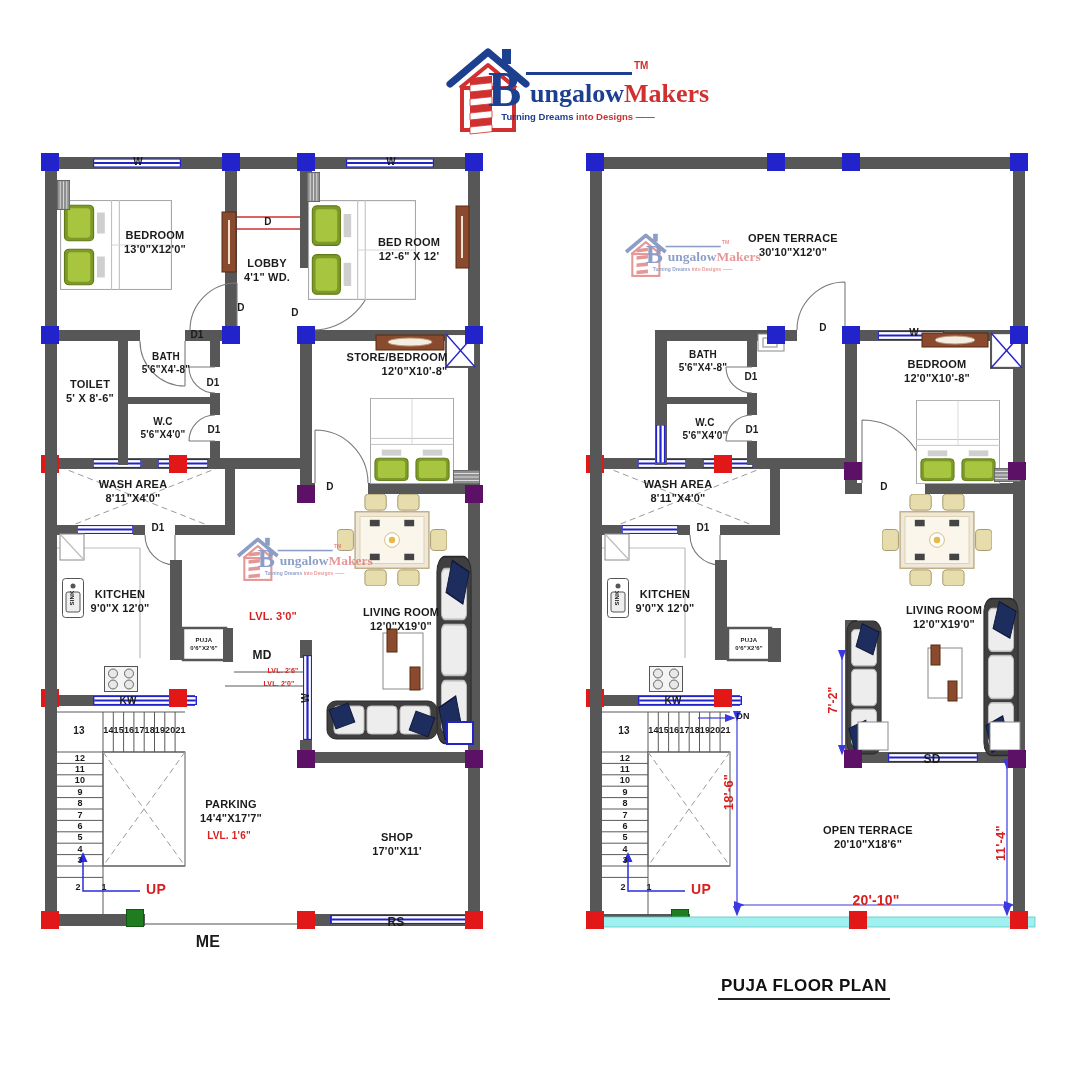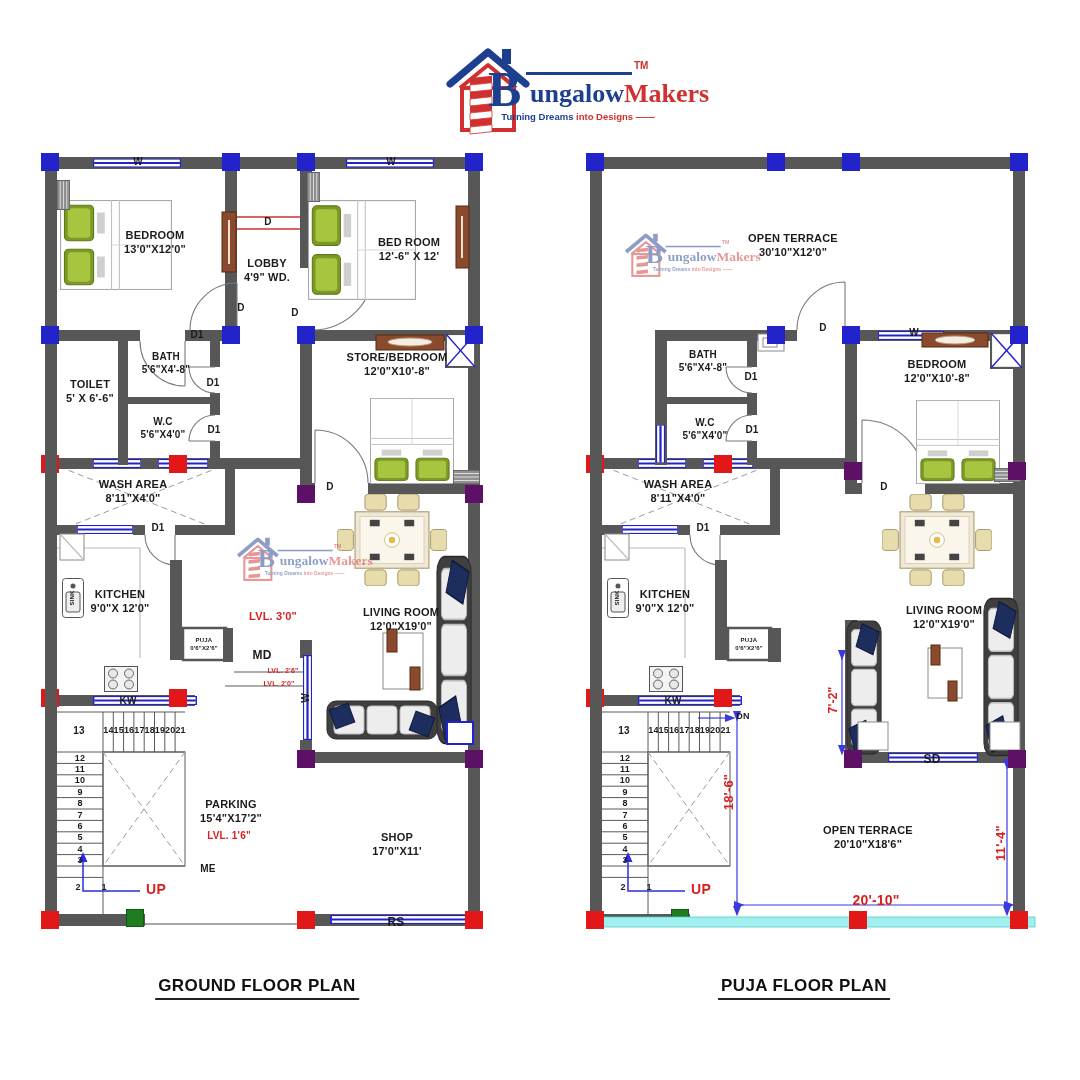--- a/index.html
+++ b/index.html
@@ -300,58 +300,58 @@
   </g>
 </svg>
 
 <div id="labels">
       <div class="lbl" style="left: 138px; top: 162px; font-size: 10px;">W</div>
       <div class="lbl" style="left: 391px; top: 162px; font-size: 10px;">W</div>
       <div class="lbl" style="left: 155px; top: 243px; font-size: 11px;">BEDROOM
 13'0"X12'0"</div>
       <div class="lbl" style="left: 268px; top: 222px; font-size: 10px;">D</div>
       <div class="lbl" style="left: 267px; top: 271px; font-size: 11px;">LOBBY
-4'9" WD.</div>
+4'1" WD.</div>
       <div class="lbl" style="left: 409px; top: 250px; font-size: 11px;">BED ROOM
 12'-6" X 12'</div>
       <div class="lbl" style="left: 241px; top: 308px; font-size: 10px;">D</div>
       <div class="lbl" style="left: 295px; top: 313px; font-size: 10px;">D</div>
       <div class="lbl" style="left: 197px; top: 335px; font-size: 10px;">D1</div>
       <div class="lbl" style="left: 166px; top: 363px; font-size: 10px;">BATH
 5'6"X4'-8"</div>
       <div class="lbl" style="left: 213px; top: 383px; font-size: 10px;">D1</div>
       <div class="lbl" style="left: 90px; top: 392px; font-size: 11px;">TOILET
-5' X 6'-6"</div>
+5' X 8'-6"</div>
       <div class="lbl" style="left: 163px; top: 428px; font-size: 10px;">W.C
 5'6"X4'0"</div>
       <div class="lbl" style="left: 214px; top: 430px; font-size: 10px;">D1</div>
-      <div class="lbl" style="left: 397px; top: 365px; font-size: 11px;">STORE/BEDROOM
+      <div class="lbl" style="left: 397px; top: 365px; font-size: 11px; text-align: right;">STORE/BEDROOM
 12'0"X10'-8"</div>
       <div class="lbl" style="left: 330px; top: 487px; font-size: 10px;">D</div>
       <div class="lbl" style="left: 133px; top: 492px; font-size: 11px;">WASH AREA
 8'11"X4'0"</div>
       <div class="lbl" style="left: 158px; top: 528px; font-size: 10px;">D1</div>
       <div class="lbl" style="left: 120px; top: 602px; font-size: 11px;">KITCHEN
 9'0"X 12'0"</div>
       <div class="lbl" style="left: 73px; top: 598px; font-size: 6px; transform: translate(-50%, -50%) rotate(-90deg);">SINK</div>
       <div class="lbl red" style="left: 273px; top: 617px; font-size: 11px;">LVL. 3'0"</div>
       <div class="lbl" style="left: 204px; top: 644px; font-size: 6px;">PUJA
 0'6"X2'6"</div>
       <div class="lbl" style="left: 262px; top: 655px; font-size: 12px;">MD</div>
       <div class="lbl red" style="left: 283px; top: 671px; font-size: 7px;">LVL. 2'6"</div>
       <div class="lbl red" style="left: 279px; top: 684px; font-size: 7px;">LVL. 2'0"</div>
       <div class="lbl" style="left: 401px; top: 620px; font-size: 11px;">LIVING ROOM
 12'0"X19'0"</div>
       <div class="lbl" style="left: 306px; top: 698px; font-size: 10px; transform: translate(-50%, -50%) rotate(-90deg);">W</div>
       <div class="lbl" style="left: 128px; top: 701px; font-size: 10px;">KW</div>
       <div class="lbl" style="left: 231px; top: 812px; font-size: 11px;">PARKING
-15'4"X17'2"</div>
+14'4"X17'7"</div>
       <div class="lbl red" style="left: 229px; top: 836px; font-size: 10px;">LVL. 1'6"</div>
       <div class="lbl red" style="left: 156px; top: 890px; font-size: 14px;">UP</div>
-      <div class="lbl" style="left: 208px; top: 869px; font-size: 10px;">ME</div>
+      <div class="lbl" style="left: 208px; top: 942px; font-size: 16px;">ME</div>
       <div class="lbl" style="left: 397px; top: 845px; font-size: 11px;">SHOP
 17'0"X11'</div>
       <div class="lbl" style="left: 396px; top: 922px; font-size: 12px;">RS</div>
       <div class="lbl" style="left: 793px; top: 246px; font-size: 11px;">OPEN TERRACE
 30'10"X12'0"</div>
       <div class="lbl" style="left: 823px; top: 328px; font-size: 10px;">D</div>
       <div class="lbl" style="left: 914px; top: 333px; font-size: 10px;">W</div>
       <div class="lbl" style="left: 703px; top: 361px; font-size: 10px;">BATH
 5'6"X4'-8"</div>
       <div class="lbl" style="left: 751px; top: 377px; font-size: 10px;">D1</div>
@@ -482,16 +482,15 @@
       <rect x="0" y="42" width="22" height="7" fill="var(--logo-red)"></rect>
     </g>
   </svg>
   <span class="lb" style="left:42px;top:26px;font-size:50px;">B</span>
   <div class="hline"></div>
   <span class="tm">TM</span>
   <div class="word"><span class="wblue">ungalow</span><span class="wred">Makers</span></div>
   <div class="tagline"><span class="tblue">Turning Dreams </span><span class="tred">into Designs ——</span></div>
 </div>
 
-<div class="title" style="left:257px;top:976px;">GROUND FLOOR PLAN</div>
 <div class="title" style="left:804px;top:976px;">PUJA FLOOR PLAN</div>
 
 </div>
 
 </body></html>

